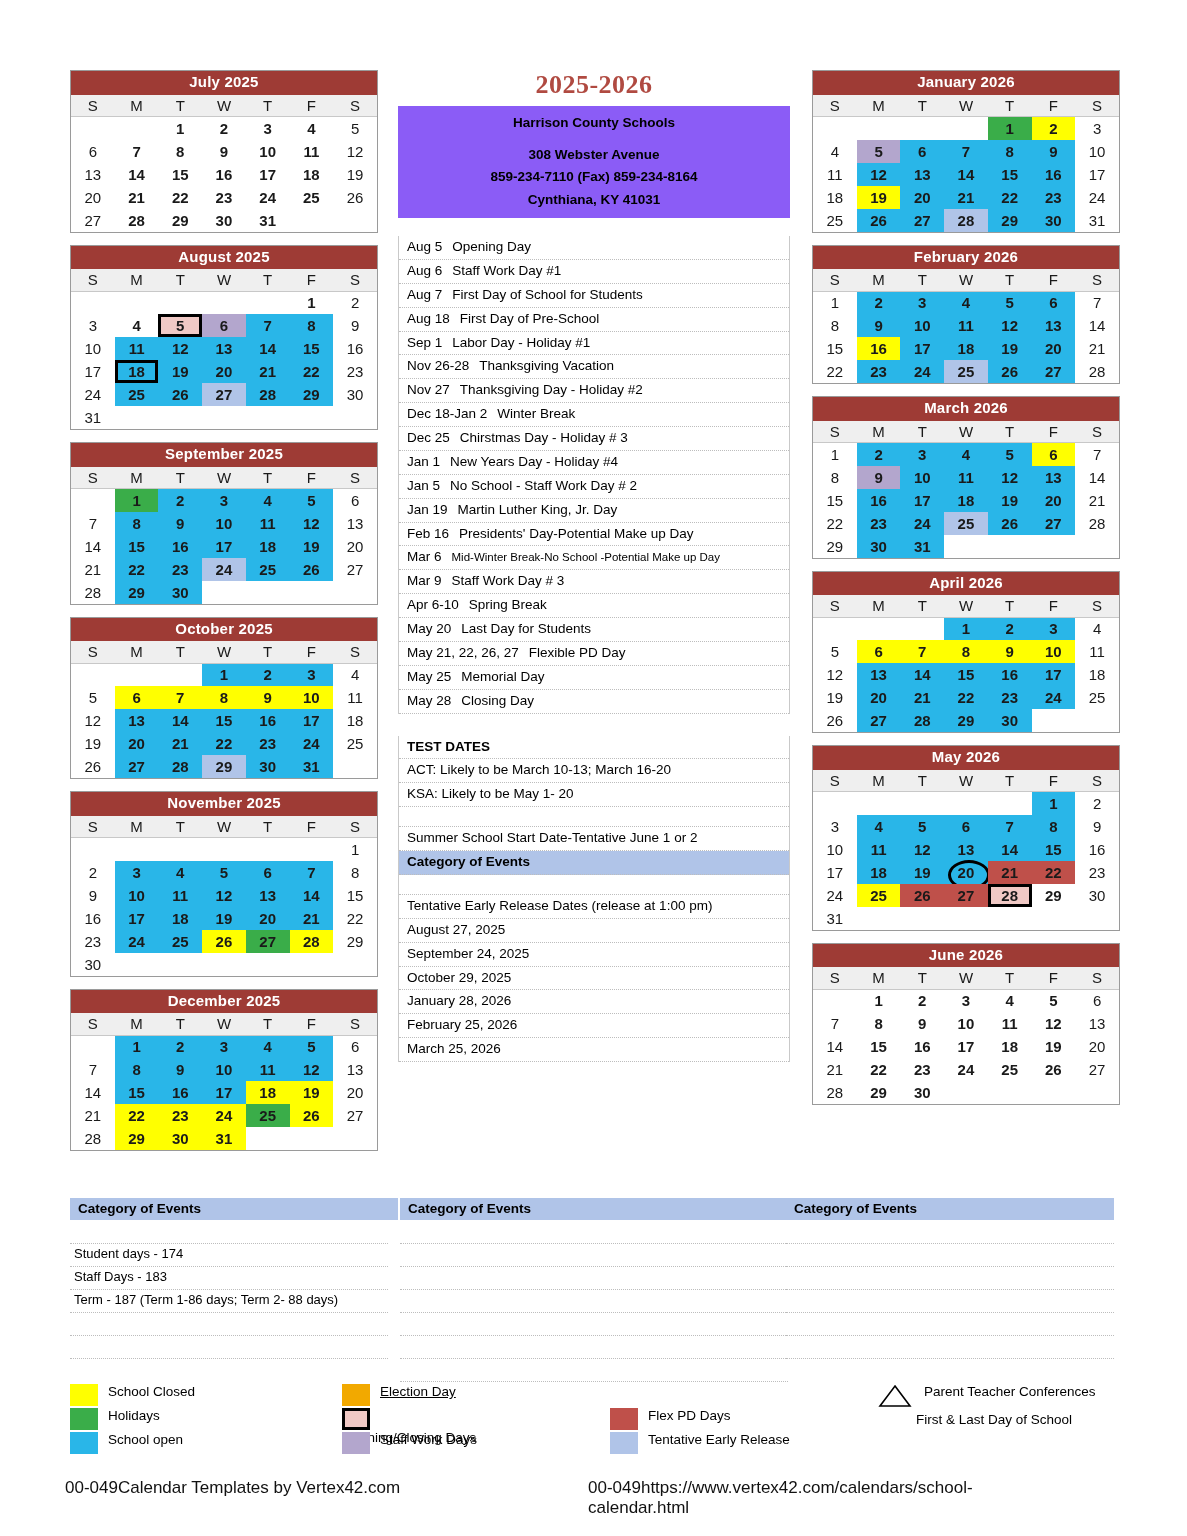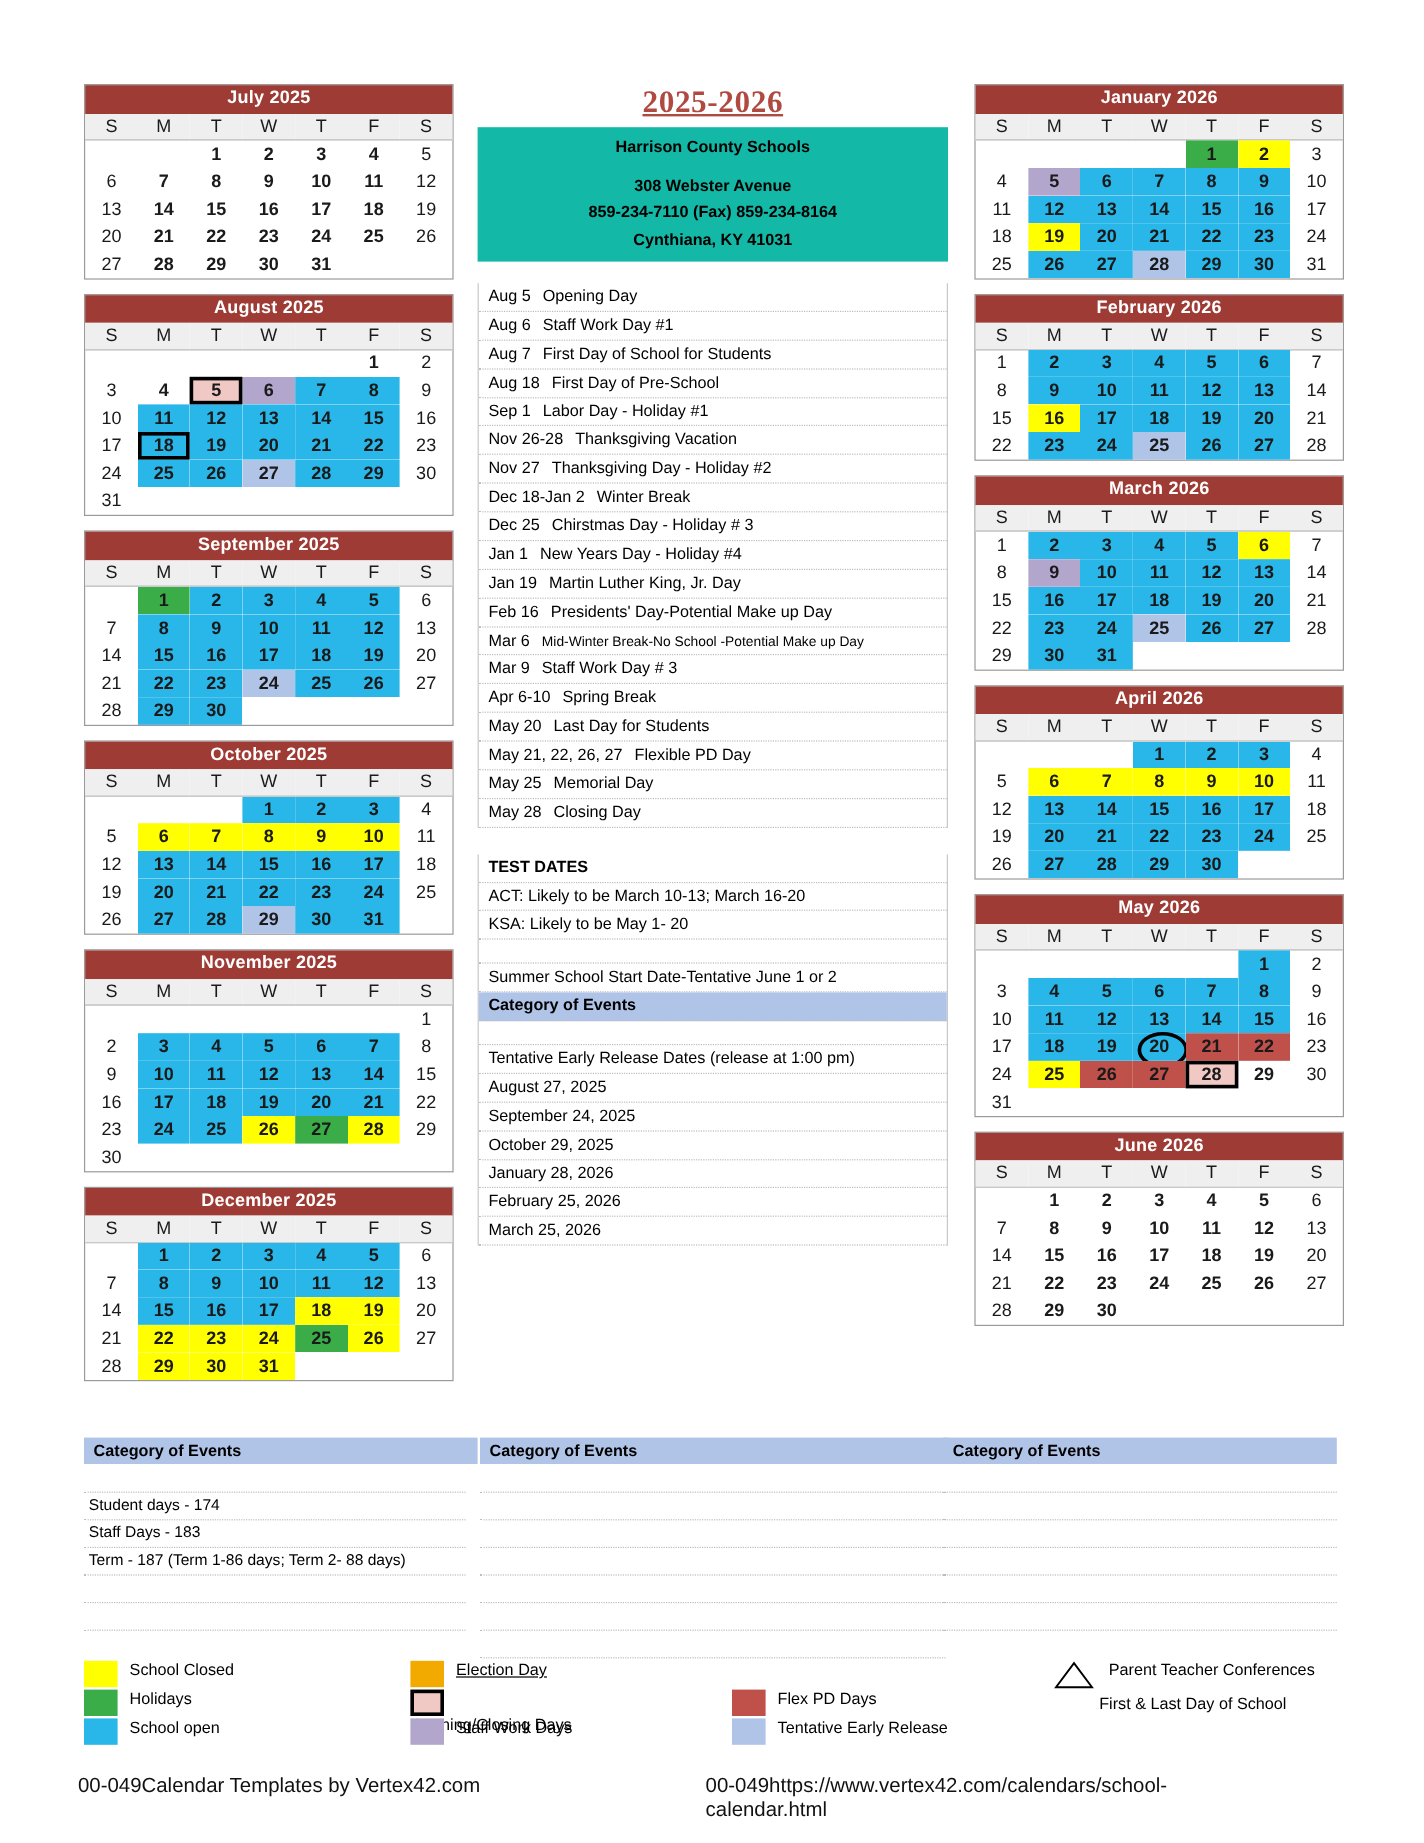--- a/index.html
+++ b/index.html
@@ -53,26 +53,26 @@
 
   .boxed { outline:3px solid #000; outline-offset:-3px; z-index:3; }
   .circled::after{
     content:""; position:absolute; left:50%; top:50%;
     width:36px; height:24px; margin-left:-18px; margin-top:-12px;
     border:3px solid #000; border-radius:50%; pointer-events:none;
   }
 
   
   .letterhead {
-    background:#14b8a6; text-align:center; padding:10px 6px 12px;
+    background:#8b5cf6; text-align:center; padding:10px 6px 12px;
     font-size:13.5px; font-weight:bold; line-height:1.0;
   }
   .yeartitle {
     text-align:center; color:#b04a41; font-weight:bold; font-size:26px;
-    font-family:"Liberation Serif", serif; margin:0 0 6px; letter-spacing:.5px;text-decoration:underline;
+    font-family:"Liberation Serif", serif; margin:0 0 6px; letter-spacing:.5px;
   }
   .lh-line { margin:0; }
   .lh-gap  { height:18px; }
   .lh-space{ height:9px; }
 
   .evlist { margin-top:18px; border-left:1px solid #c9c9c9; border-right:1px solid #c9c9c9;}
   .evrow {
     display:flex; align-items:baseline;
     font-size:13.5px; padding:3px 6px 3px 8px;
     border-bottom:1px dotted #bdbdbd; line-height:1.25;
@@ -563,20 +563,24 @@
           <span class="d">Dec 18-Jan 2</span>
           <span class="t">Winter Break</span>
         </div>
         <div class="evrow">
           <span class="d">Dec 25</span>
           <span class="t">Chirstmas Day - Holiday # 3</span>
         </div>
         <div class="evrow">
           <span class="d">Jan 1</span>
           <span class="t">New Years Day - Holiday #4</span>
+        </div>
+        <div class="evrow">
+          <span class="d">Jan 5</span>
+          <span class="t">No School - Staff Work Day # 2</span>
         </div>
         <div class="evrow">
           <span class="d">Jan 19</span>
           <span class="t">Martin Luther King, Jr. Day</span>
         </div>
         <div class="evrow">
           <span class="d">Feb 16</span>
           <span class="t">Presidents' Day-Potential Make up Day</span>
         </div>
         <div class="evrow">

